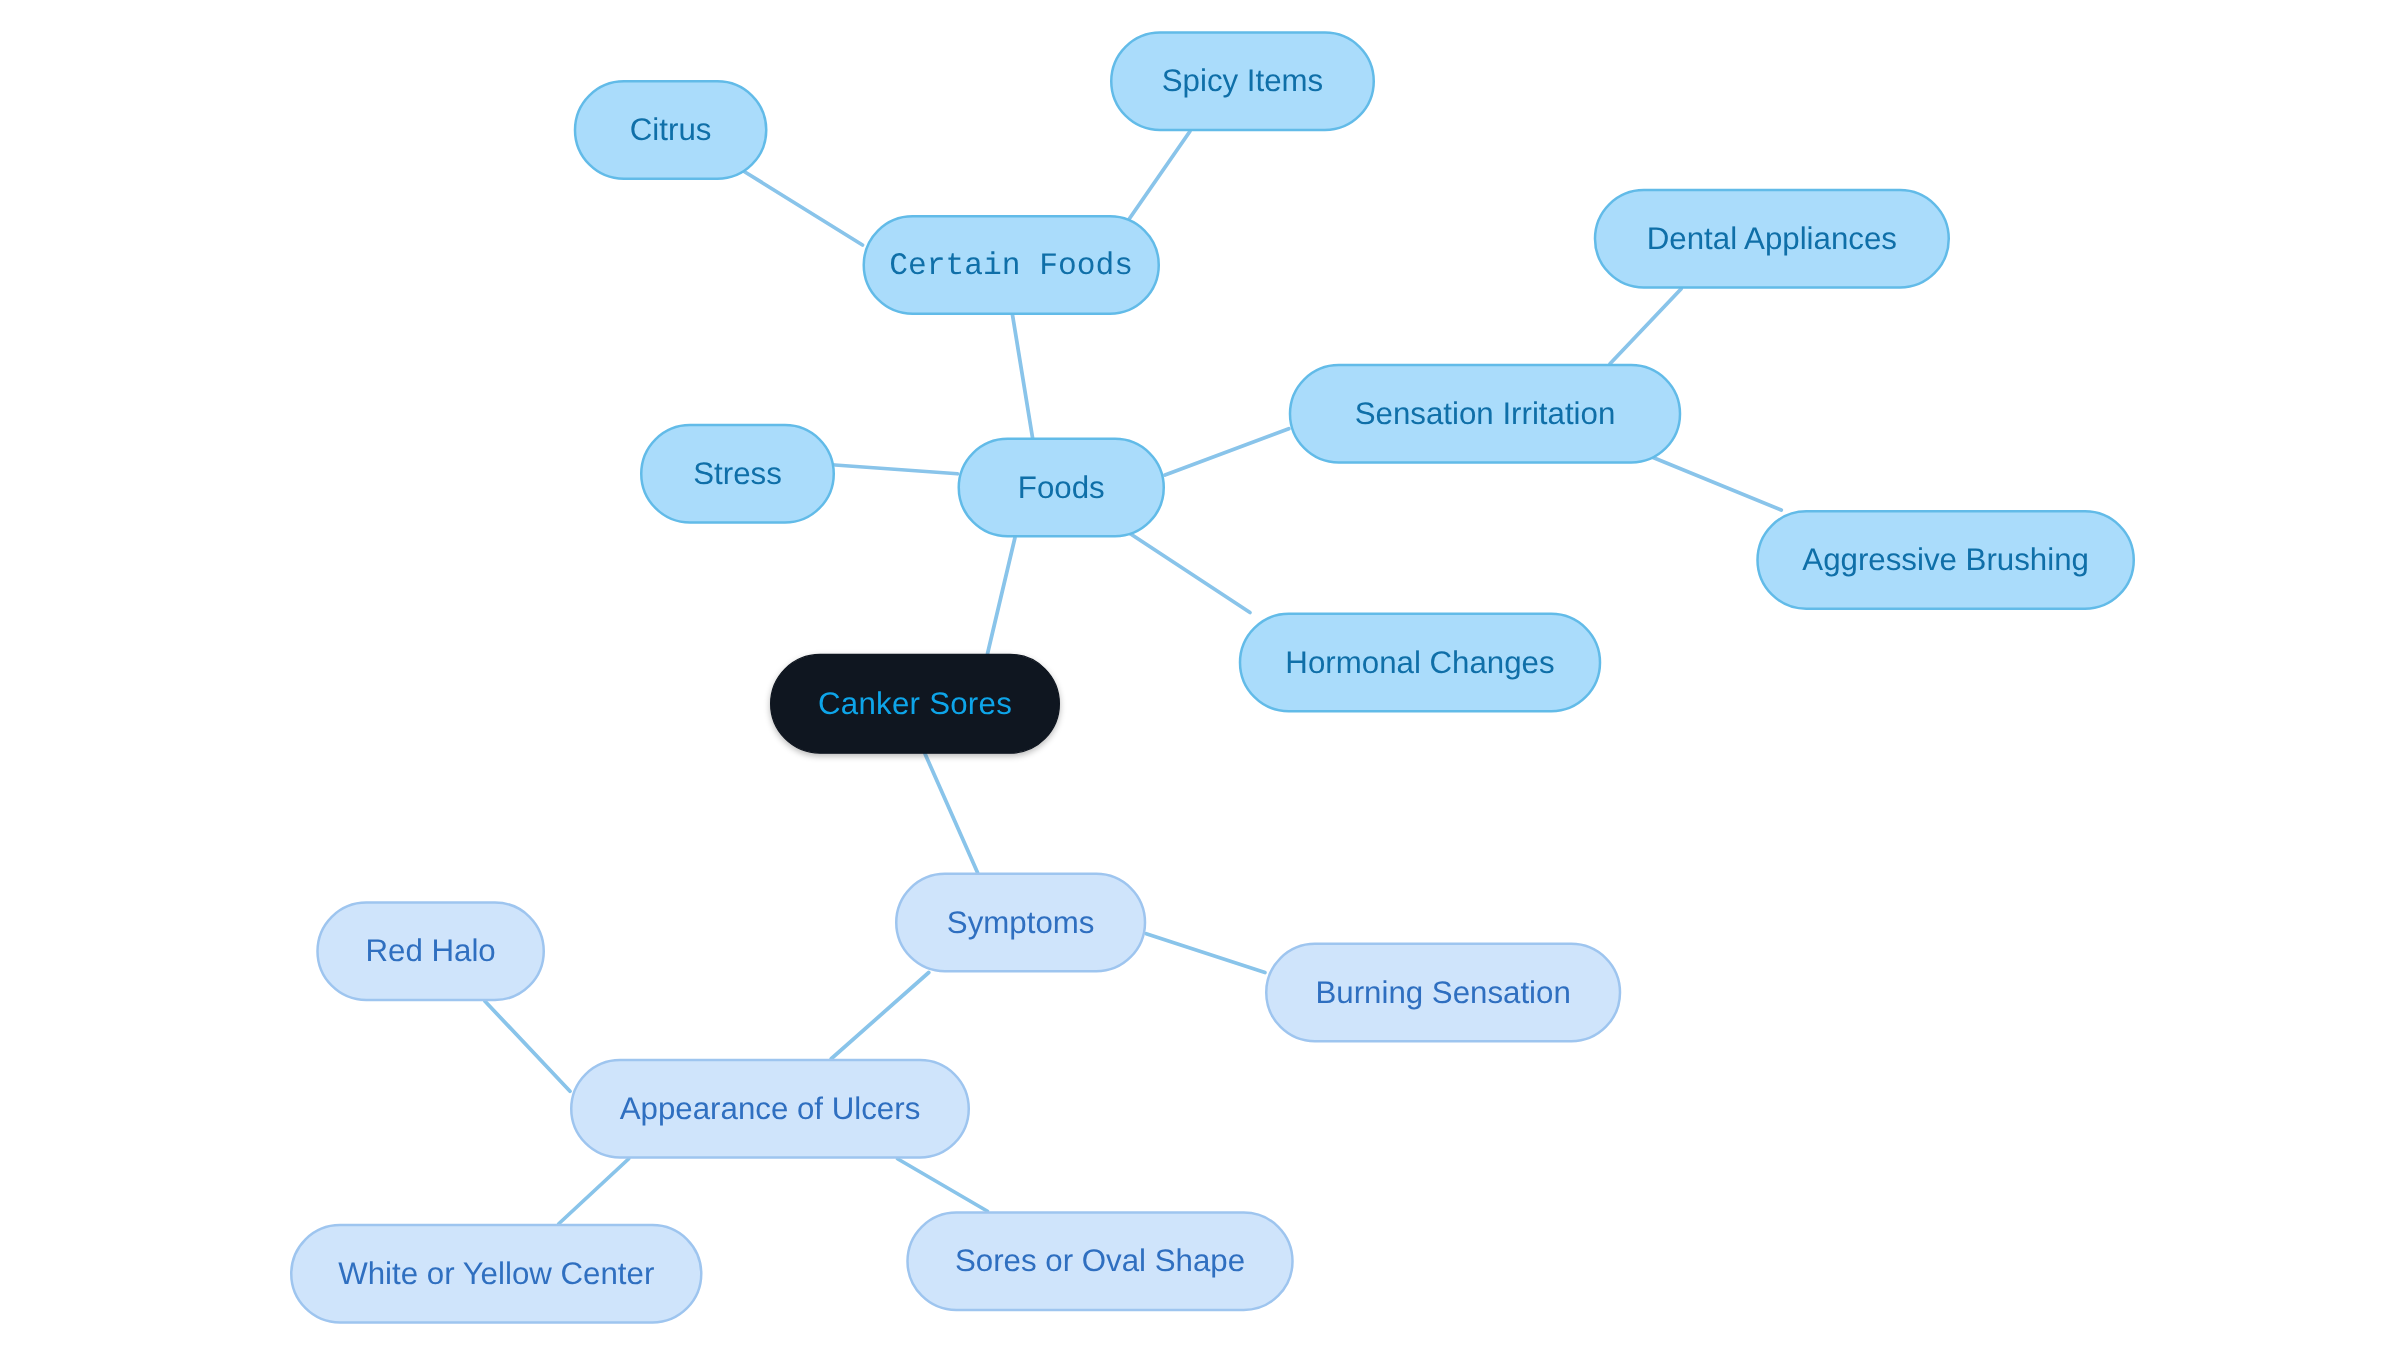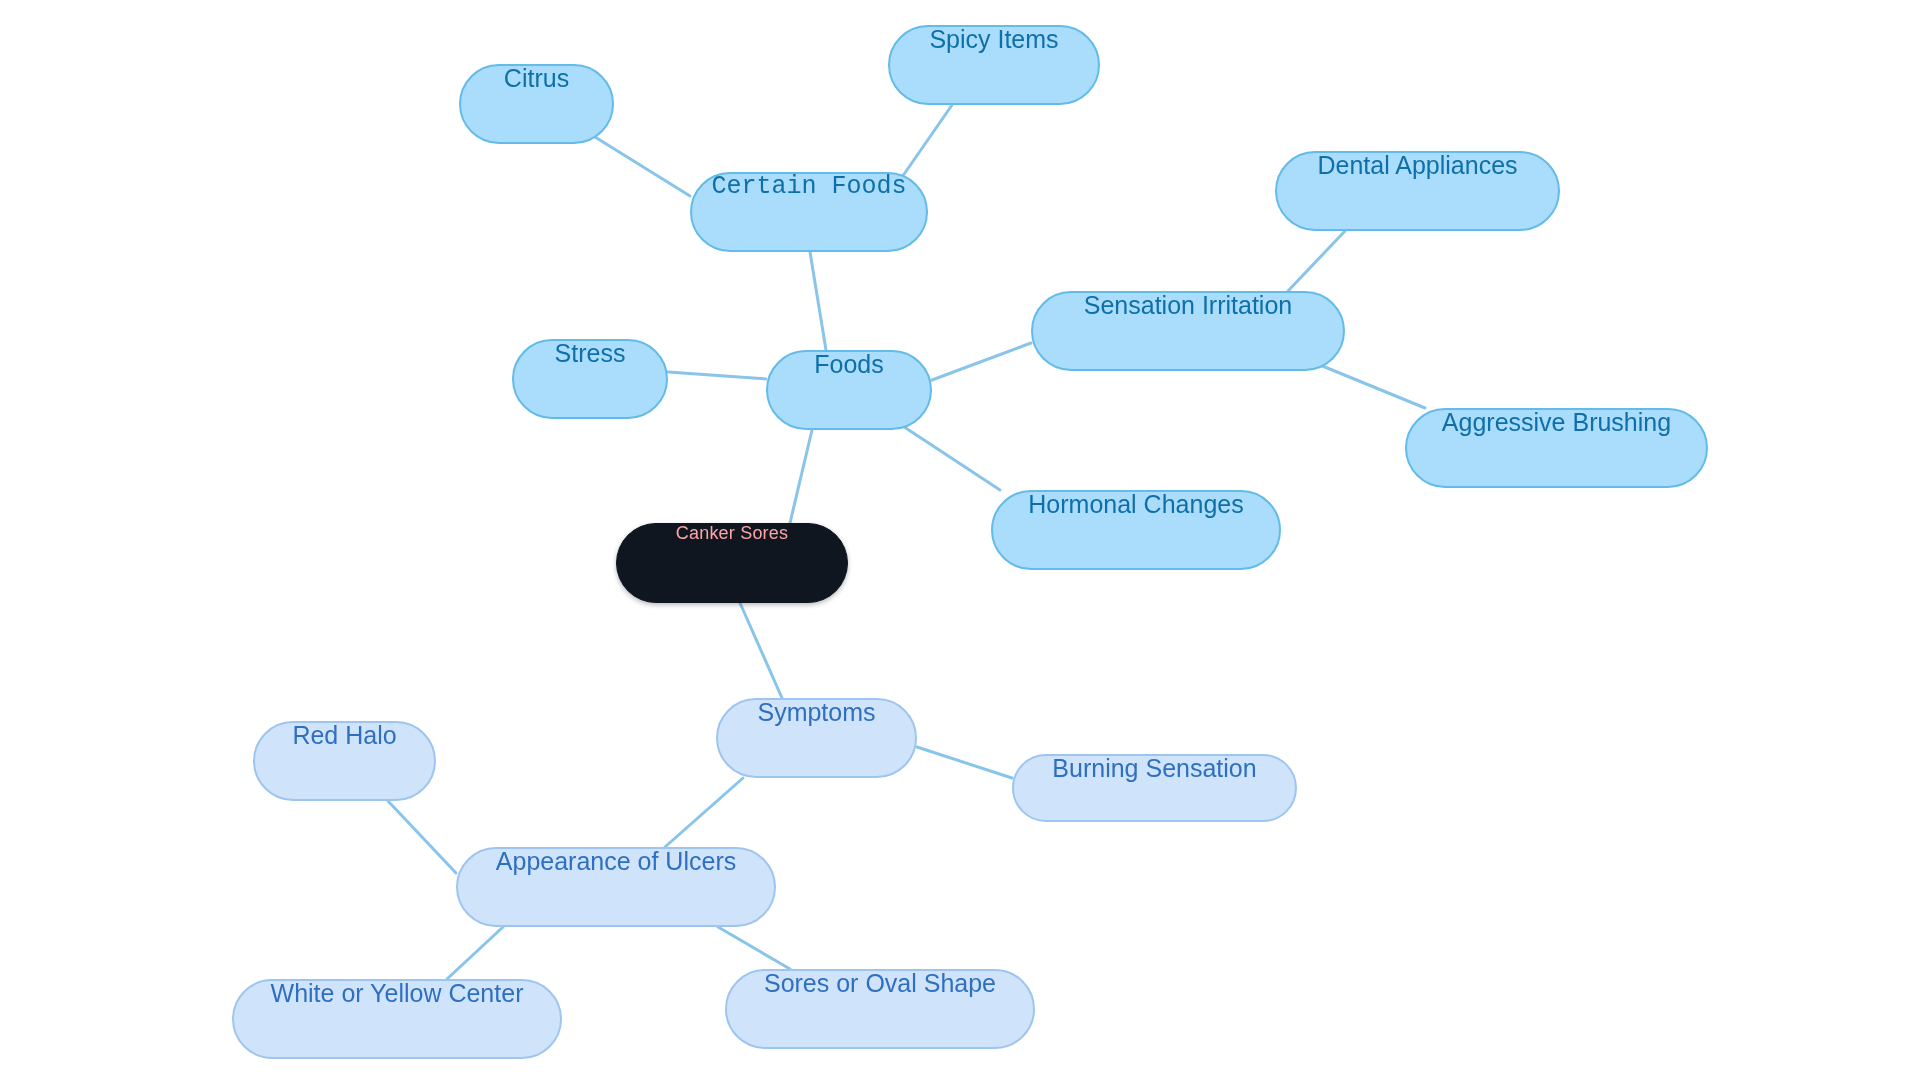--- a/index.html
+++ b/index.html
@@ -22,31 +22,32 @@
     left: 0;
     top: 0;
     width: 1920px;
     height: 1083px;
     pointer-events: none;
   }
   .node {
     position: absolute;
     box-sizing: border-box;
     display: flex;
+    align-items: center;
     justify-content: center;
     border-radius: 999px;
     white-space: nowrap;
     user-select: none;
   }
   
   .node.root {
     background: #0f1620;
-    color: #fca5a5;
+    color: #0ea5e9;
     border: 1px solid #0f1620;
-    font-size: 18px;
+    font-size: 25px;
     letter-spacing: 0.2px;
     box-shadow: 0 2px 5px rgba(0,0,0,0.28);
   }
   
   .node.b-causes {
     background: #aadcfb;
     border: 2px solid #62bbe8;
     color: #0f6fa8;
     font-size: 25px;
   }
@@ -111,21 +112,21 @@
       </div>
       <div class="node b-causes" style="left: 1405px; top: 408px; width: 303px; height: 80px;">
         <span class="node-label">Aggressive Brushing</span>
       </div>
       <div class="node b-causes" style="left: 991px; top: 490px; width: 290px; height: 80px;">
         <span class="node-label">Hormonal Changes</span>
       </div>
       <div class="node b-symptoms" style="left: 716px; top: 698px; width: 201px; height: 80px;">
         <span class="node-label">Symptoms</span>
       </div>
-      <div class="node b-symptoms" style="left: 1012px; top: 754px; width: 285px; height: 68px;">
+      <div class="node b-symptoms" style="left: 1012px; top: 754px; width: 285px; height: 80px;">
         <span class="node-label">Burning Sensation</span>
       </div>
       <div class="node b-symptoms" style="left: 253px; top: 721px; width: 183px; height: 80px;">
         <span class="node-label">Red Halo</span>
       </div>
       <div class="node b-symptoms" style="left: 456px; top: 847px; width: 320px; height: 80px;">
         <span class="node-label">Appearance of Ulcers</span>
       </div>
       <div class="node b-symptoms" style="left: 232px; top: 979px; width: 330px; height: 80px;">
         <span class="node-label">White or Yellow Center</span>

